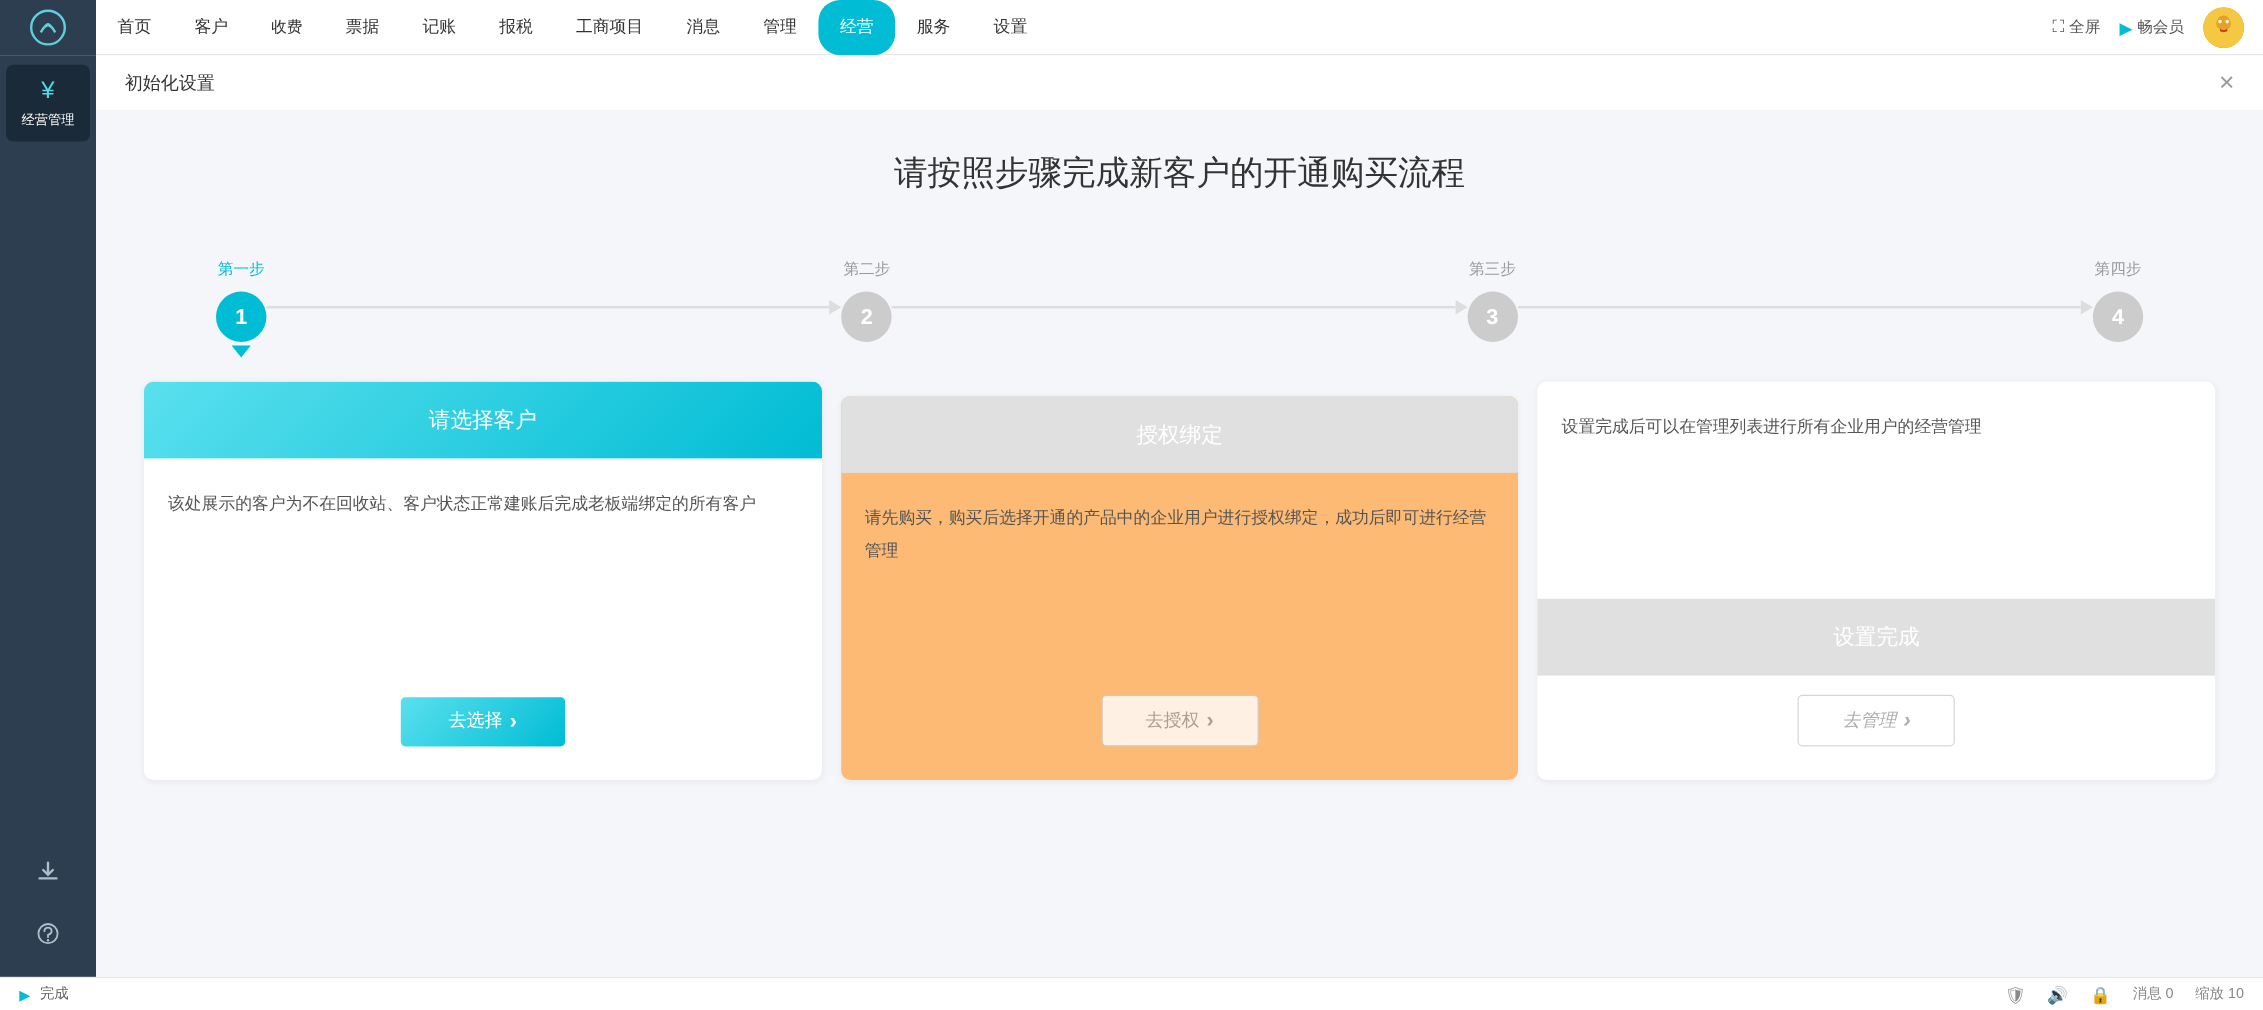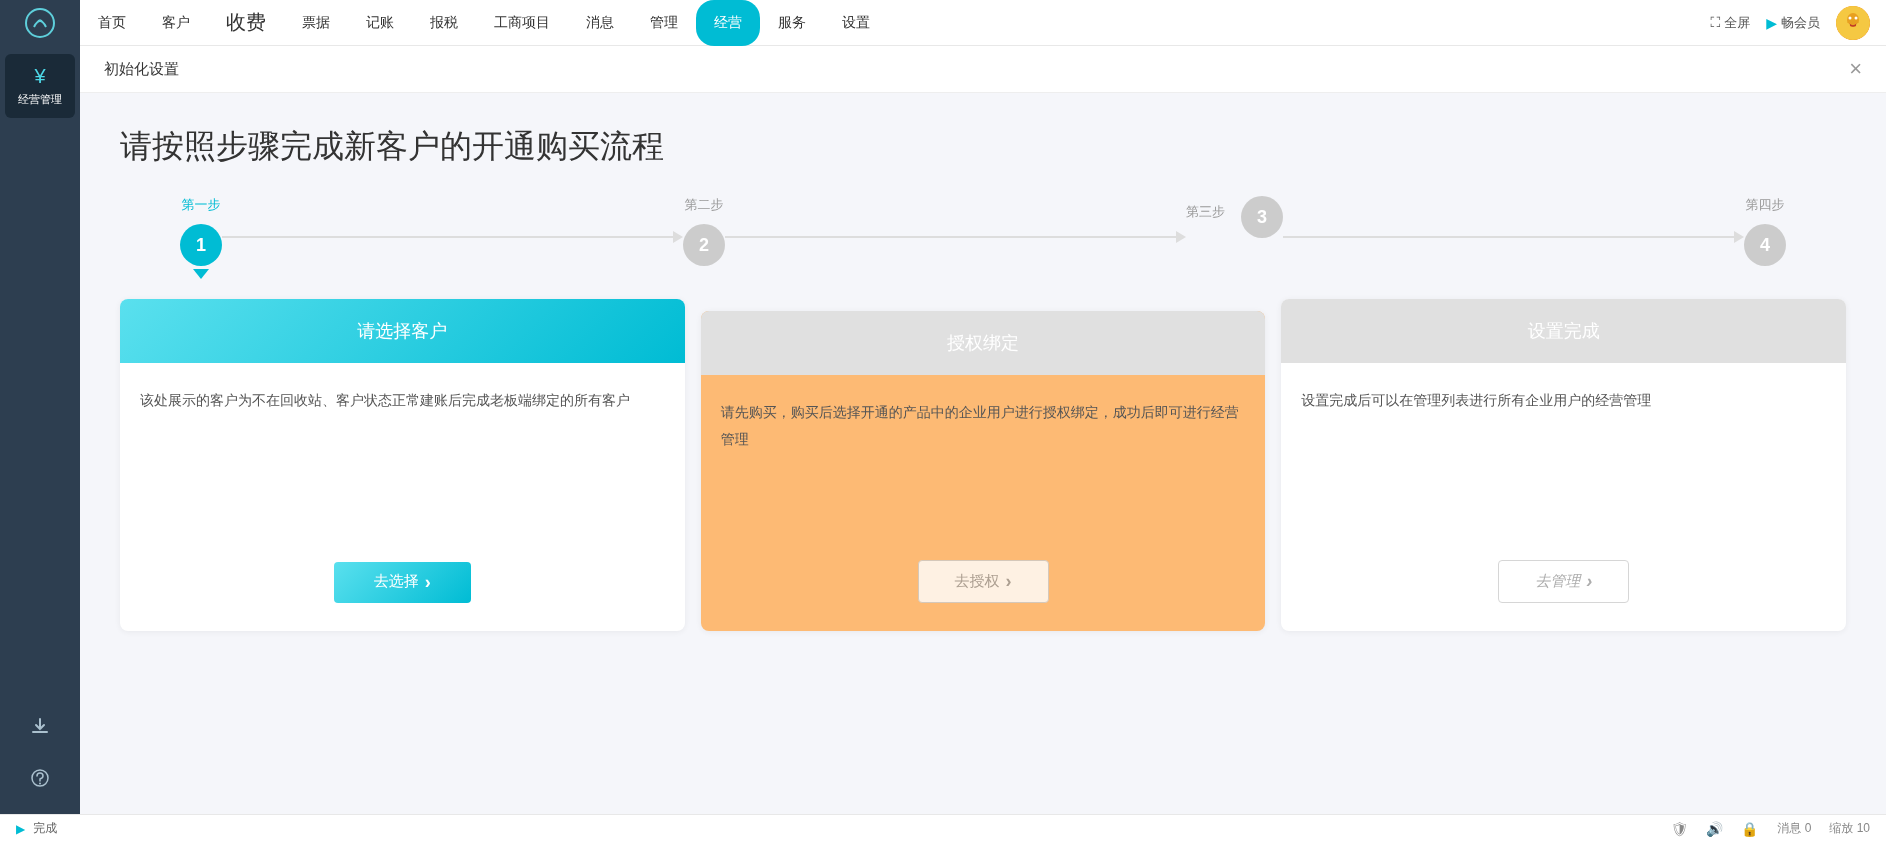--- a/index.html
+++ b/index.html
@@ -12,21 +12,21 @@
   <div style="width:80px;height:46px;background:#2d3e50;display:flex;align-items:center;justify-content:center;">
     <svg width="32" height="32" viewBox="0 0 32 32" fill="none">
       <circle cx="16" cy="16" r="14" stroke="#5ecfdb" stroke-width="2"></circle>
       <path d="M10 20 Q16 8 22 20" stroke="#5ecfdb" stroke-width="2" fill="none"></path>
       <path d="M13 16 Q16 10 19 16" stroke="#5ecfdb" stroke-width="1.5" fill="none"></path>
     </svg>
   </div>
   <div style="display:flex;align-items:center;flex:1;">
     <div style="padding:0 18px;height:62px;display:flex;align-items:center;font-size:14px;color:#333;cursor:pointer;">首页</div>
     <div style="padding:0 18px;height:46px;display:flex;align-items:center;font-size:14px;color:#333;cursor:pointer;">客户</div>
-    <div style="padding:0 18px;height:46px;display:flex;align-items:center;font-size:20px;color:#333;cursor:pointer;">收费</div>
+    <div style="padding:0 18px;height:46px;display:flex;align-items:center;font-size:13px;color:#333;cursor:pointer;">收费</div>
     <div style="padding:0 18px;height:46px;display:flex;align-items:center;font-size:14px;color:#333;cursor:pointer;">票据</div>
     <div style="padding:0 18px;height:46px;display:flex;align-items:center;font-size:14px;color:#333;cursor:pointer;">记账</div>
     <div style="padding:0 18px;height:33px;display:flex;align-items:center;font-size:14px;color:#333;cursor:pointer;">报税</div>
     <div style="padding:16px 18px;height:46px;display:flex;align-items:center;font-size:14px;color:#333;cursor:pointer;">工商项目</div>
     <div style="padding:0 18px;height:46px;display:flex;align-items:center;font-size:14px;color:#333;cursor:pointer;">消息</div>
     <div style="padding:0 18px;height:46px;display:flex;align-items:center;font-size:14px;color:#333;cursor:pointer;">管理</div>
     <div style="padding:0 18px;height:46px;display:flex;align-items:center;font-size:14px;color:#fff;cursor:pointer;background:#00bcd4;border-radius:18px;">经营</div>
     <div style="padding:0 18px;height:46px;display:flex;align-items:center;font-size:14px;color:#333;cursor:pointer;">服务</div>
     <div style="padding:0 18px;height:46px;display:flex;align-items:center;font-size:14px;color:#333;cursor:pointer;">设置</div>
   </div>
@@ -77,21 +77,21 @@
   </div>
 
   <div style="flex:1;background:#f5f6fa;overflow:auto;">
 
     <div style="background:#fff;padding:12px 24px;display:flex;align-items:center;justify-content:space-between;border-bottom:1px solid #eee;">
       <span style="font-size:15px;color:#333;">初始化设置</span>
       <span style="cursor:pointer;font-size:22px;color:#999;line-height:1;">×</span>
     </div>
 
     <div style="padding:32px 40px 20px;">
-      <h2 style="font-size:32px;color:#333;margin-bottom:27px;font-weight:400;">请按照步骤完成新客户的开通购买流程</h2>
+      <h2 style="text-align:center;font-size:28px;color:#333;margin-bottom:52px;font-weight:400;">请按照步骤完成新客户的开通购买流程</h2>
 
       <div style="display:flex;align-items:flex-start;padding:0 60px;margin-bottom:20px;">
 
         <div style="display:flex;flex-direction:column;align-items:center;z-index:2;">
           <span style="font-size:13px;color:#00bcd4;margin-bottom:10px;">第一步</span>
           <div style="width:42px;height:42px;border-radius:50%;background:#00bcd4;color:#fff;font-size:18px;font-weight:bold;display:flex;align-items:center;justify-content:center;">1</div>
           <div style="width:0;height:0;border-left:8px solid transparent;border-right:8px solid transparent;border-top:10px solid #00bcd4;margin-top:3px;"></div>
         </div>
 
         <div style="flex:1;display:flex;align-items:center;margin-top:35px;">
@@ -102,21 +102,21 @@
         <div style="display:flex;flex-direction:column;align-items:center;z-index:2;">
           <span style="font-size:13px;color:#999;margin-bottom:10px;">第二步</span>
           <div style="width:42px;height:42px;border-radius:50%;background:#ccc;color:#fff;font-size:18px;font-weight:bold;display:flex;align-items:center;justify-content:center;">2</div>
         </div>
 
         <div style="flex:1;display:flex;align-items:center;margin-top:35px;">
           <div style="flex:1;height:2px;background:#ddd;"></div>
           <div style="width:0;height:0;border-top:6px solid transparent;border-bottom:6px solid transparent;border-left:10px solid #ddd;"></div>
         </div>
 
-        <div style="display:flex;flex-direction:row;align-items:center;z-index:2;gap:16px;">
+        <div style="display:flex;flex-direction:column;align-items:center;z-index:2;">
           <span style="font-size:13px;color:#999;margin-bottom:10px;">第三步</span>
           <div style="width:42px;height:42px;border-radius:50%;background:#ccc;color:#fff;font-size:18px;font-weight:bold;display:flex;align-items:center;justify-content:center;">3</div>
         </div>
 
         <div style="flex:1;display:flex;align-items:center;margin-top:35px;">
           <div style="flex:1;height:2px;background:#ddd;"></div>
           <div style="width:0;height:0;border-top:6px solid transparent;border-bottom:6px solid transparent;border-left:10px solid #ddd;"></div>
         </div>
 
         <div style="display:flex;flex-direction:column;align-items:center;z-index:2;">
@@ -145,22 +145,22 @@
           <div style="padding:24px 20px;flex:1;font-size:14px;color:#555;line-height:1.9;">请先购买，购买后选择开通的产品中的企业用户进行授权绑定，成功后即可进行经营管理</div>
           <div style="padding:16px 20px 28px;display:flex;justify-content:center;">
             <button style="padding:10px 36px;border-radius:4px;border:1px solid #ccc;background:#fff;color:#999;font-size:15px;cursor:pointer;display:flex;align-items:center;gap:6px;opacity:0.8;">
               <span>去授权</span>
               <span style="font-size:18px;font-weight:bold;">›</span>
             </button>
           </div>
         </div>
 
         <div style="flex:1;background:#fff;border-radius:8px;overflow:hidden;display:flex;flex-direction:column;min-height:320px;box-shadow:0 1px 6px rgba(0,0,0,0.06);">
+          <div style="padding:24px 20px;flex:1;font-size:14px;color:#555;line-height:1.9;">设置完成后可以在管理列表进行所有企业用户的经营管理</div>
           <div style="background:#e0e0e0;padding:18px;text-align:center;color:#fff;font-size:18px;font-weight:500;min-height:64px;display:flex;align-items:center;justify-content:center;">设置完成</div>
-          <div style="padding:24px 20px;flex:1;font-size:14px;color:#555;line-height:1.9;">设置完成后可以在管理列表进行所有企业用户的经营管理</div>
           <div style="padding:16px 20px 28px;display:flex;justify-content:center;">
             <button style="padding:10px 36px;border-radius:4px;border:1px solid #ccc;background:#fff;color:#999;font-size:15px;cursor:pointer;display:flex;align-items:center;gap:6px;opacity:0.8;font-style:italic;">
               <span>去管理</span>
               <span style="font-size:18px;font-weight:bold;">›</span>
             </button>
           </div>
         </div>
 
       </div>
     </div>

